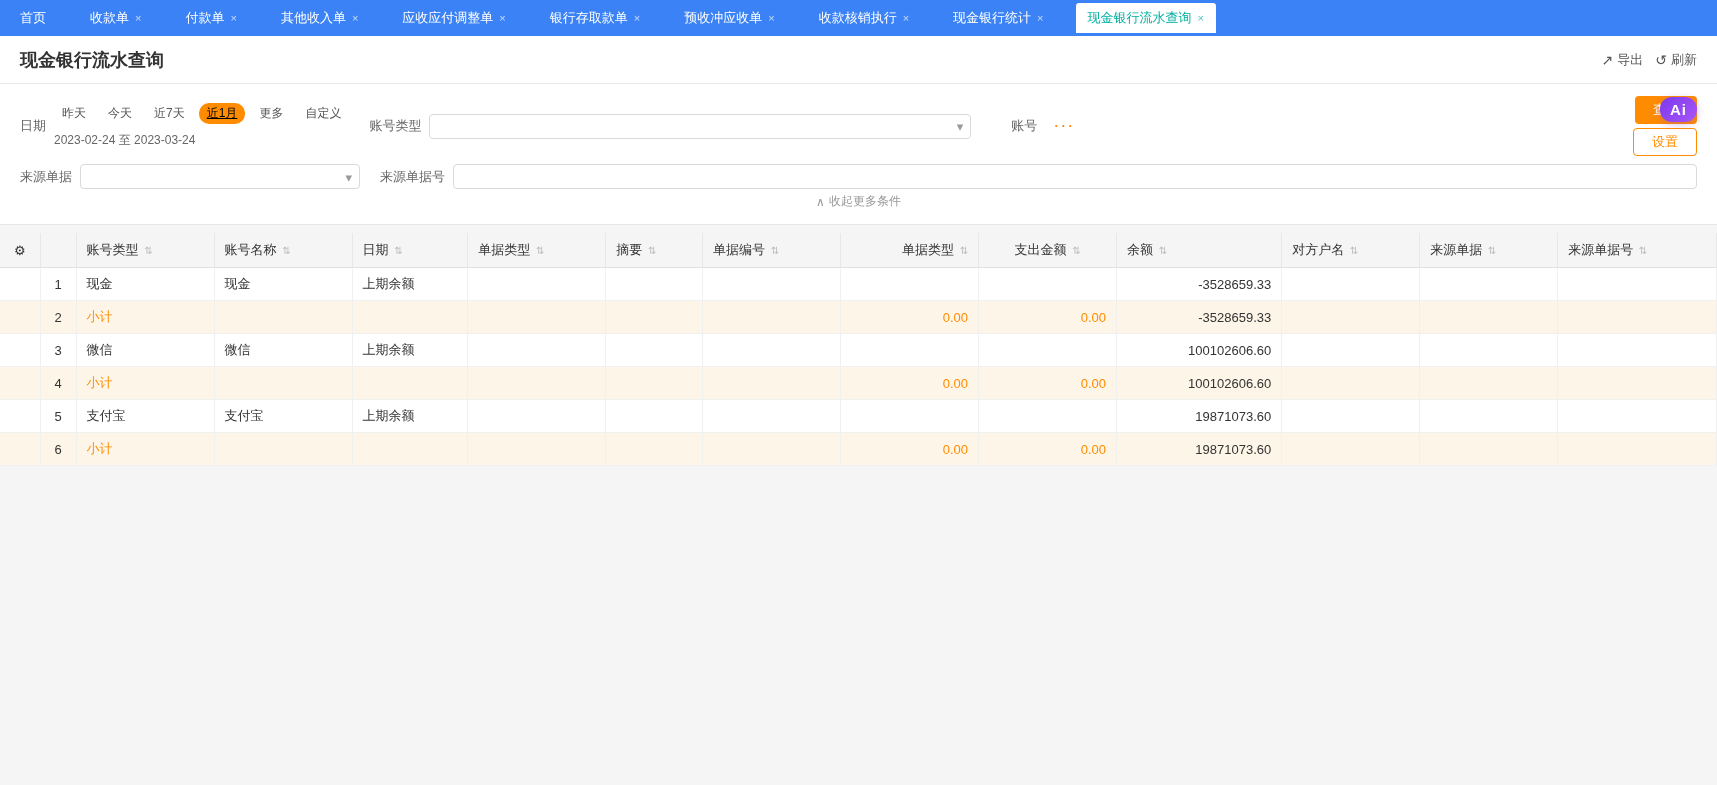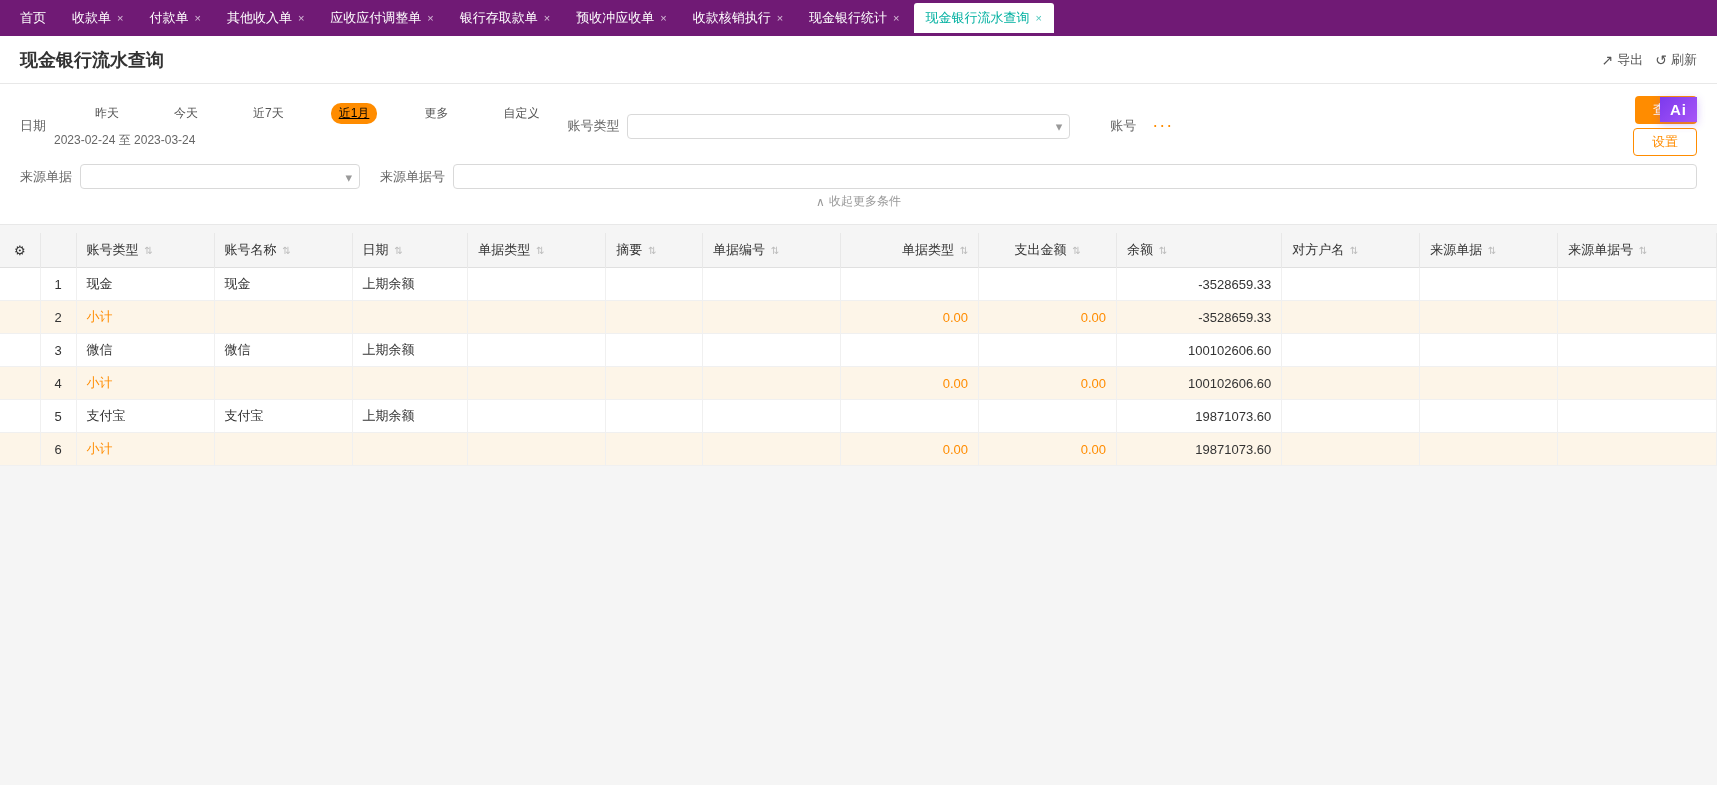--- a/index.html
+++ b/index.html
@@ -1,25 +1,25 @@
 <!DOCTYPE html>
 <html><head>
   <meta charset="utf-8">
   <style>
     * { box-sizing: border-box; margin: 0; padding: 0; }
     body { font-family: 'Microsoft YaHei', Arial, sans-serif; font-size: 13px; background: #f5f5f5; color: #333; }
 
     
     .top-nav {
-      background: #701a75;
+      background: #3b82f6;
       display: flex;
       align-items: center;
       height: 36px;
       padding: 0 8px;
-      gap: 2px;
+      gap: 20px;
       overflow: hidden;
     }
     .nav-item {
       padding: 6px 12px;
       color: #fff;
       cursor: pointer;
       font-size: 13px;
       white-space: nowrap;
       border-radius: 3px 3px 0 0;
       display: flex;
@@ -95,21 +95,20 @@
       display: flex;
       align-items: center;
       gap: 6px;
     }
     .date-btn {
       padding: 2px 8px;
       border-radius: 10px;
       cursor: pointer;
       font-size: 12px;
       color: #555;
-      margin-left: 33px;
     }
     .date-btn.active {
       background: #ff8c00;
       color: #000000;
       text-decoration: underline;
     }
     .date-range {
       font-size: 12px;
       color: #666;
       margin-top: 8px;
@@ -230,21 +229,21 @@
       width: 36px;
       text-align: center;
     }
 
     .ai-badge {
       position: fixed;
       right: 20px;
       top: 97px;
       background: linear-gradient(135deg, #7c3aed, #a855f7);
       color: #fff;
-      border-radius: 0;
+      border-radius: 12px;
       padding: 4px 10px;
       font-size: 15px;
       font-weight: bold;
       letter-spacing: 1px;
       cursor: pointer;
       box-shadow: 0 2px 8px rgba(124,58,237,0.3);
     }
   </style>
 </head>
 <body>

